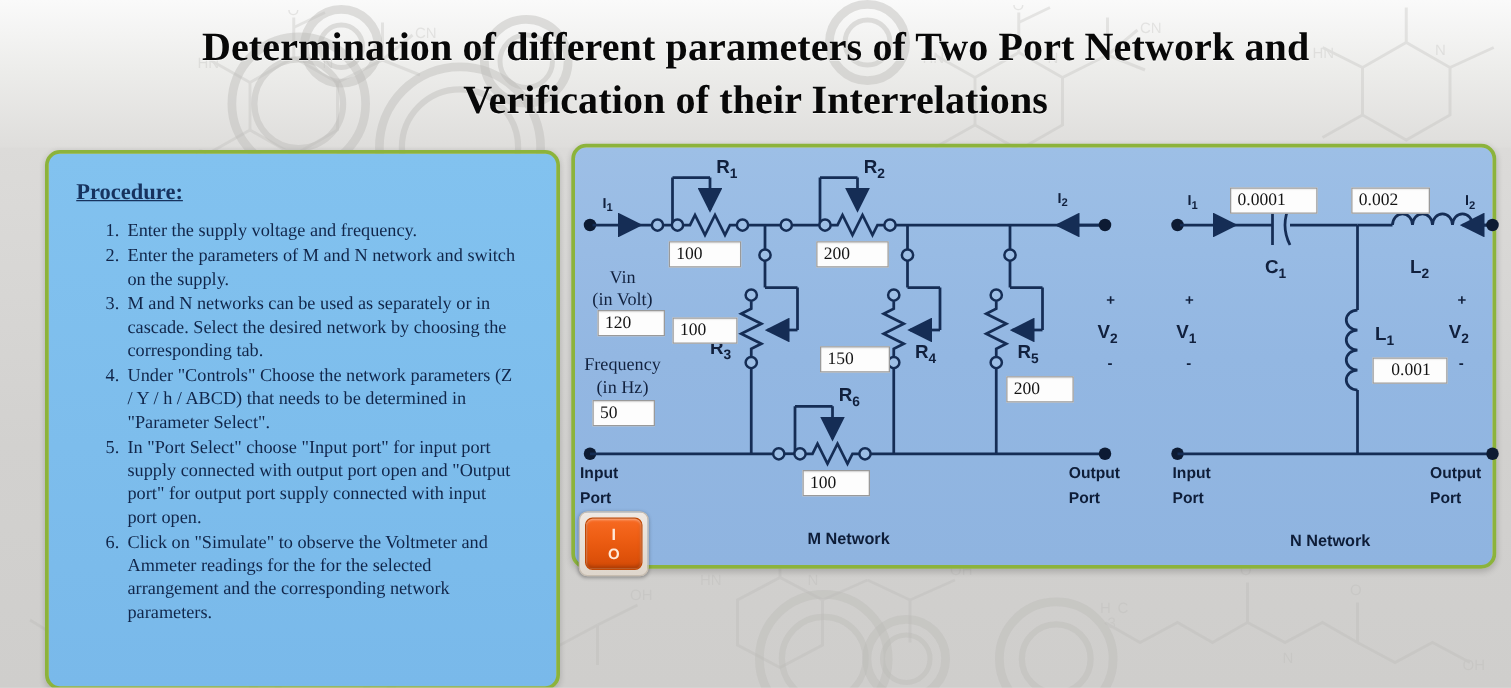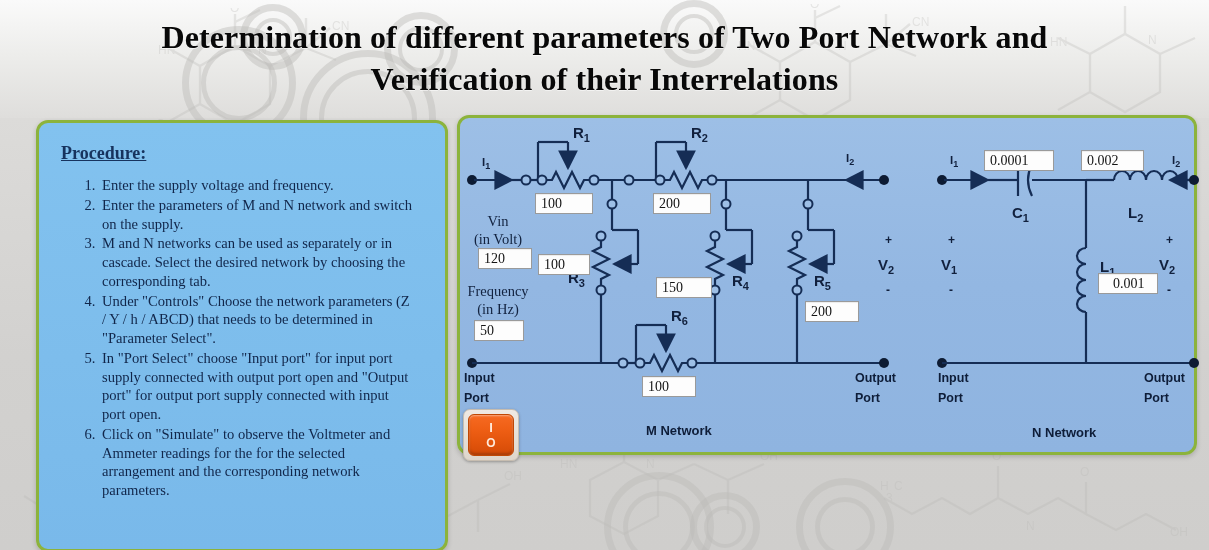--- a/index.html
+++ b/index.html
@@ -461,21 +461,21 @@
   <input class="valbox" style="left: 78px; top: 136px; width: 52px;" readonly="" value="100">
   <input class="valbox" style="left: 196px; top: 159px; width: 56px;" readonly="" value="150">
   <input class="valbox" style="left: 345px; top: 183px; width: 54px;" readonly="" value="200">
   <input class="valbox" style="left: 182px; top: 258px; width: 54px;" readonly="" value="100">
 
   <input class="valbox" style="left: 18px; top: 130px; width: 54px;" readonly="" value="120">
   <input class="valbox" style="left: 14px; top: 202px; width: 50px;" readonly="" value="50">
 
   <input class="valbox" style="left: 524px; top: 32px; width: 70px;" readonly="" value="0.0001">
   <input class="valbox" style="left: 621px; top: 32px; width: 63px;" readonly="" value="0.002">
-  <input class="valbox" style="left: 638px; top: 155px; width: 60px; padding-left: 14px;" readonly="" value="0.001">
+  <input class="valbox" style="left: 638px; top: 168px; width: 60px; padding-left: 14px;" readonly="" value="0.001">
 
   <div id="power-switch">
     <div id="power-switch-rocker">
       <span id="switch-on-mark">I</span>
       <span id="switch-off-mark">O</span>
     </div>
   </div>
 </div>
 
 </body></html>

